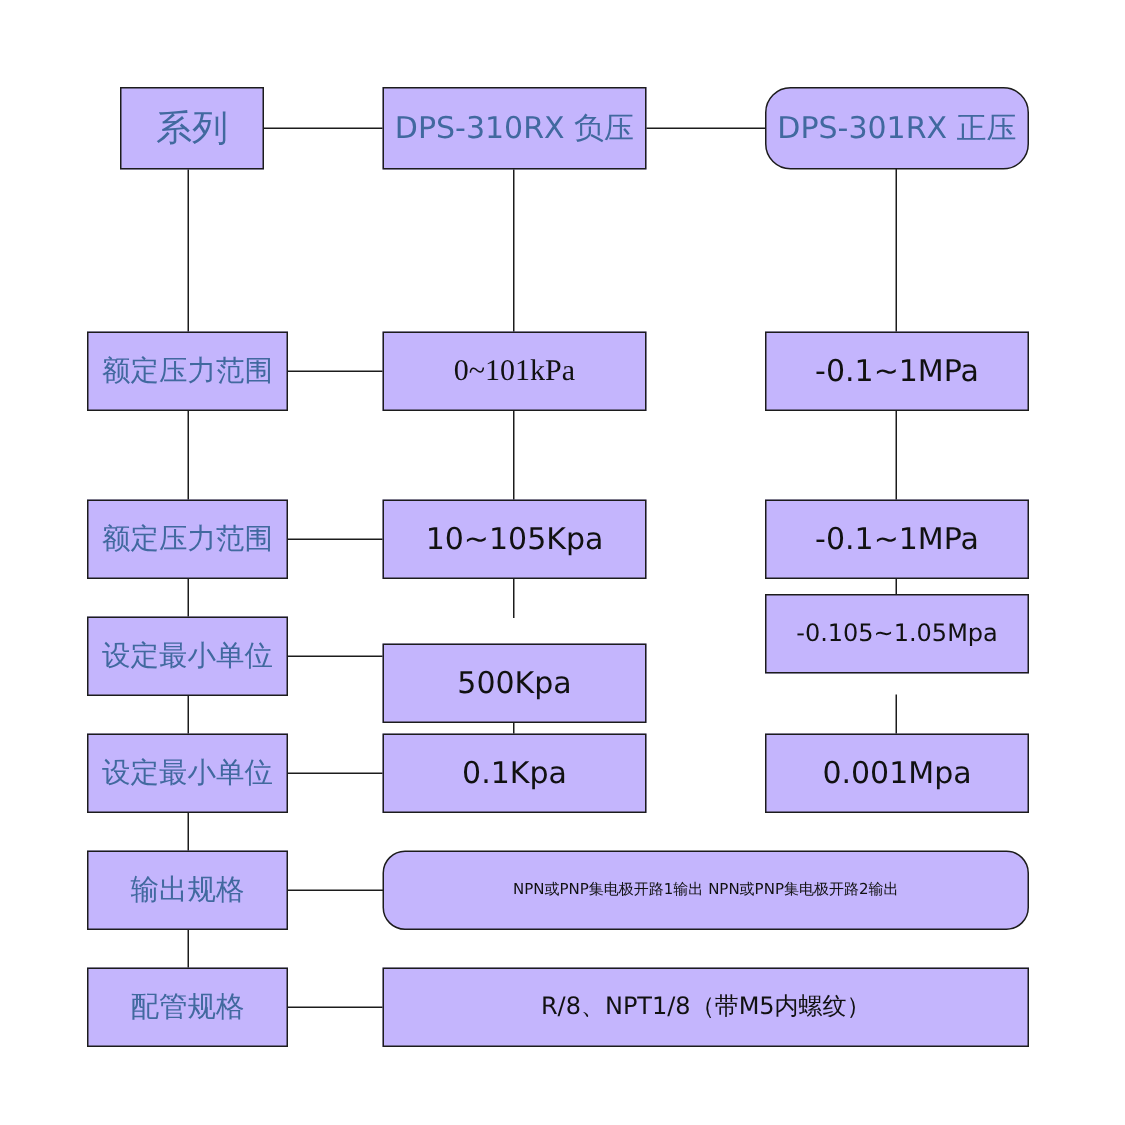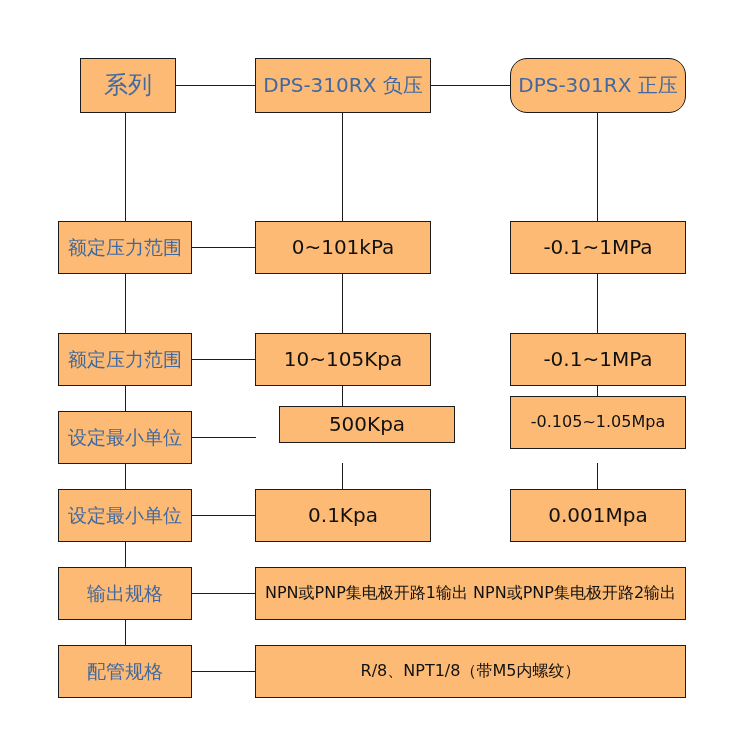--- a/index.html
+++ b/index.html
@@ -14,21 +14,21 @@
   #canvas {
     position: relative;
     width: 750px;
     height: 750px;
     background: #ffffff;
     overflow: hidden;
   }
   .node {
     position: absolute;
     box-sizing: border-box;
-    background: #fdba74;
+    background: #c4b5fd;
     border: 1.4px solid #1c1c1c;
     display: flex;
     align-items: center;
     justify-content: center;
     text-align: center;
     line-height: 1.15;
     z-index: 2;
     white-space: nowrap;
   }
   .node.label {
@@ -40,22 +40,23 @@
     font-size: 20px;
   }
   .node.head.series {
     font-size: 24px;
   }
   .node.value {
     color: #111111;
     font-size: 20px;
   }
   .node.value.small {
-    font-size: 16px;
+    font-size: 10px;
     letter-spacing: 0px;
+    border-radius: 15px;
   }
   .node.value.mid {
     font-size: 16px;
   }
   .connector {
     position: absolute;
     background: #1c1c1c;
     z-index: 1;
   }
   .connector.h {
@@ -87,21 +88,21 @@
   </div>
 
   <div class="connector v" style="left:125px; top:112px; height:110px;"></div>
   <div class="connector v" style="left:342px; top:112px; height:110px;"></div>
   <div class="connector v" style="left:597px; top:112px; height:110px;"></div>
 
   <div class="node label" style="left:58px; top:221px; width:134px; height:53px;">
     <span>额定压力范围</span>
   </div>
   <div class="connector h" style="left:191px; top:247px; width:65px;"></div>
-  <div class="node value" style="left:255px; top:221px; width:176px; height:53px;">
+  <div class="node value" style="left:255px; top:221px; width:176px; height:53px;font-family:Liberation Serif, serif;">
     <span>0~101kPa</span>
   </div>
   <div class="node value" style="left:510px; top:221px; width:176px; height:53px;">
     <span>-0.1~1MPa</span>
   </div>
 
   <div class="connector v" style="left:125px; top:273px; height:61px;"></div>
   <div class="connector v" style="left:342px; top:273px; height:61px;"></div>
   <div class="connector v" style="left:597px; top:273px; height:61px;"></div>
 
@@ -117,21 +118,21 @@
   </div>
 
   <div class="connector v" style="left:125px; top:385px; height:27px;"></div>
   <div class="connector v" style="left:342px; top:385px; height:27px;"></div>
   <div class="connector v" style="left:597px; top:385px; height:27px;"></div>
 
   <div class="node label" style="left:58px; top:411px; width:134px; height:53px;">
     <span>设定最小单位</span>
   </div>
   <div class="connector h" style="left:191px; top:437px; width:65px;"></div>
-  <div class="node value" style="left:255px; top:406px; width:176px; height:37px;margin-left:24px;">
+  <div class="node value" style="left:255px; top:429px; width:176px; height:53px;">
     <span>500Kpa</span>
   </div>
   <div class="node value mid" style="left:510px; top:396px; width:176px; height:53px;">
     <span>-0.105~1.05Mpa</span>
   </div>
 
   <div class="connector v" style="left:125px; top:463px; height:27px;"></div>
   <div class="connector v" style="left:342px; top:463px; height:27px;"></div>
   <div class="connector v" style="left:597px; top:463px; height:27px;"></div>
 

